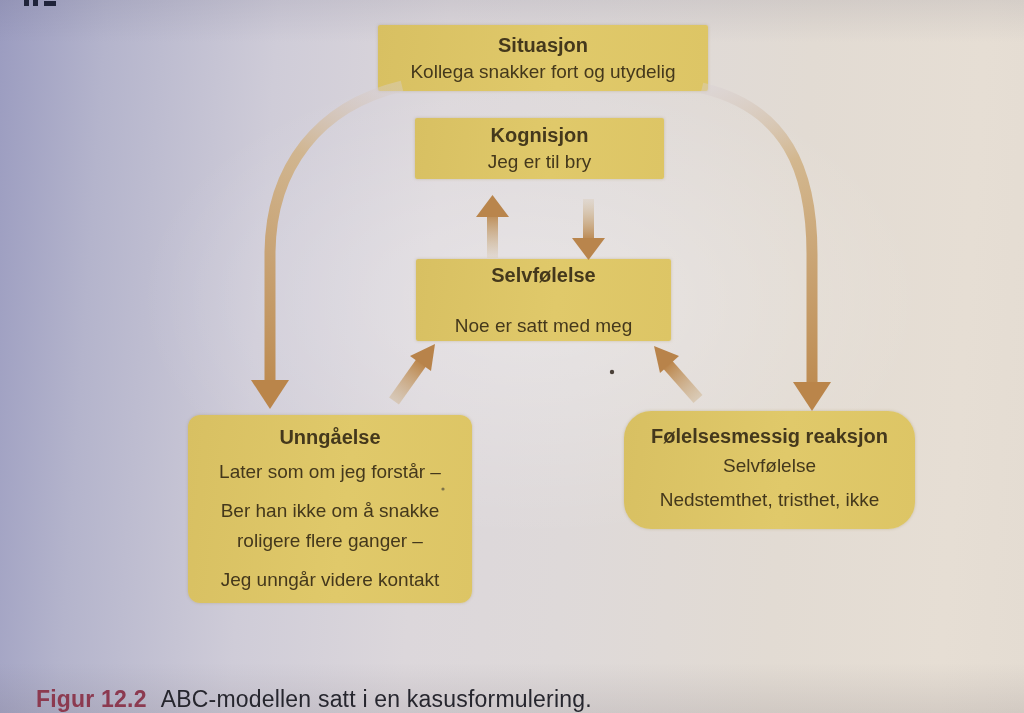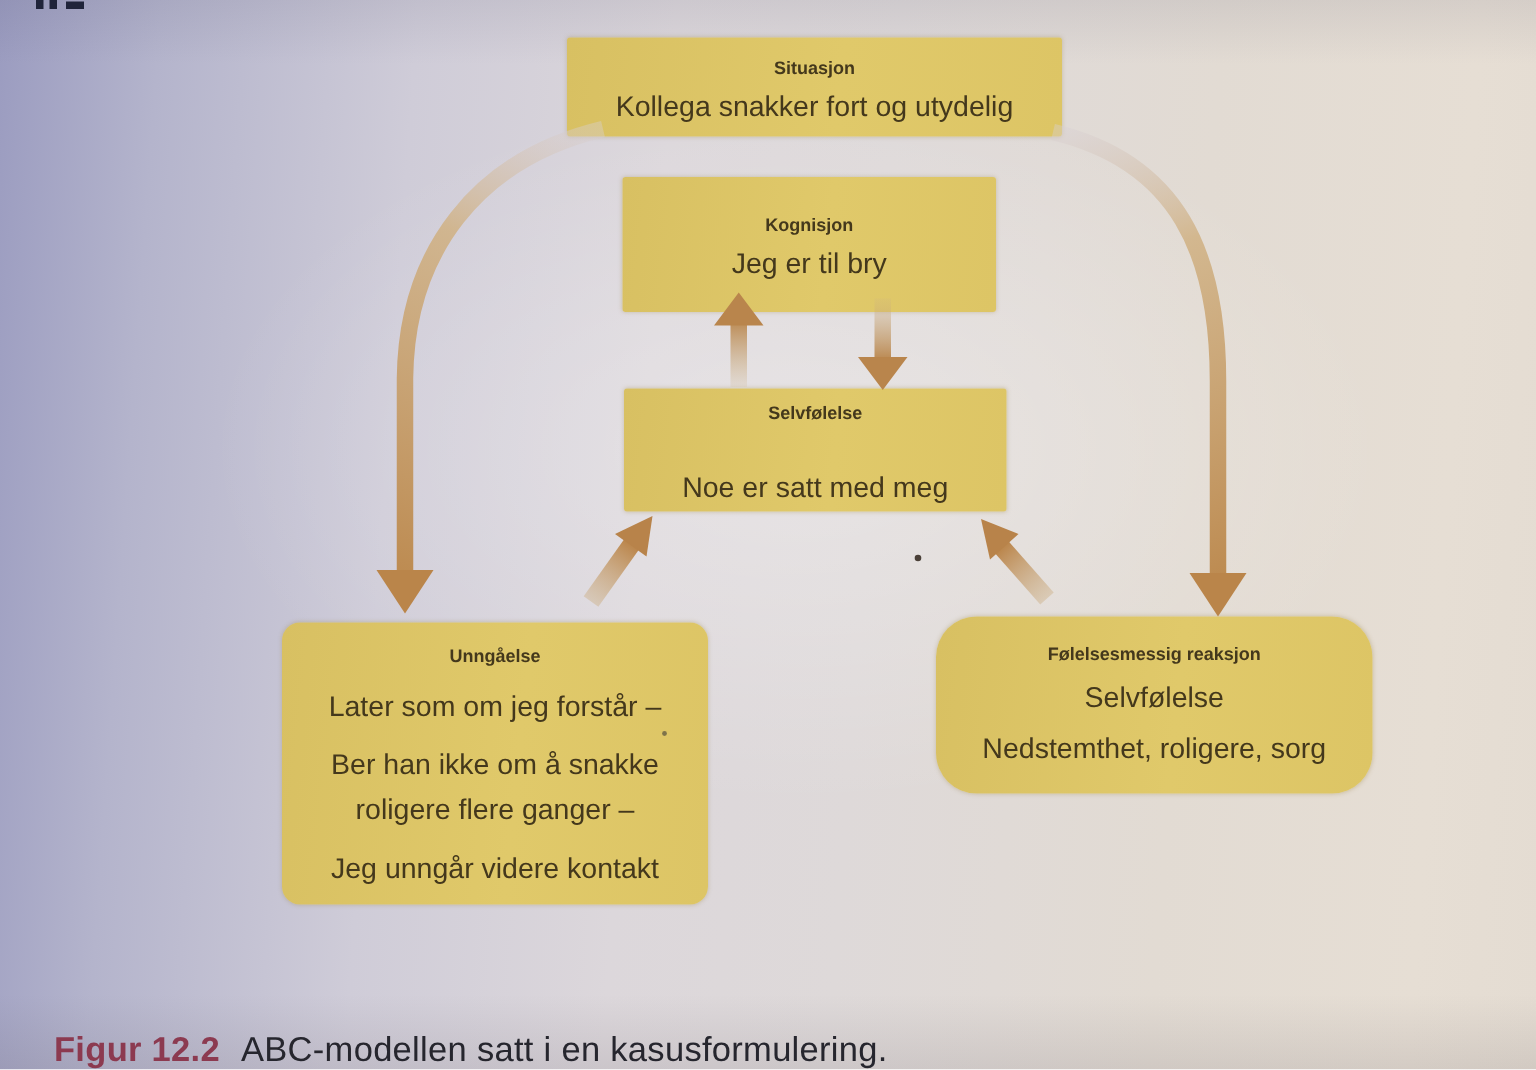--- a/index.html
+++ b/index.html
@@ -34,24 +34,24 @@
     color:#44381c;
     text-align:center;
     border-radius:2px;
     box-shadow:0 0 3px rgba(150,125,60,0.35);
     display:flex;flex-direction:column;
     justify-content:center;align-items:center;
     z-index:1;
     box-sizing:border-box;
     padding:4px 6px;
   }
-  .node .title{font-weight:bold;font-size:12px;line-height:26px;}
+  .node .title{font-weight:bold;font-size:20px;line-height:26px;}
   .node .line{font-size:19px;line-height:27px;}
   #box-situasjon   {left:378px;top:25px; width:330px;height:66px;}
-  #box-kognisjon   {left:415px;top:118px;width:249px;height:90px;}
+  #box-kognisjon   {left:415px;top:118px;width:249px;height:61px;}
   #box-selvfolelse {left:416px;top:259px;width:255px;height:82px;gap:24px;}
   #box-unngaelse   {left:188px;top:415px;width:284px;height:188px;border-radius:12px;}
   #box-folelse     {left:624px;top:411px;width:291px;height:118px;border-radius:27px;}
   #box-unngaelse .title{margin-bottom:7px;}
   #box-unngaelse .line{line-height:30px;}
   #box-unngaelse .gap-after{margin-bottom:9px;}
   #box-folelse .line{line-height:34px;}
   #arrow-layer{
     position:absolute;inset:0;z-index:2;pointer-events:none;
   }
@@ -104,21 +104,21 @@
     <div class="title">Unngåelse</div>
     <div class="line gap-after">Later som om jeg forstår –</div>
     <div class="line">Ber han ikke om å snakke</div>
     <div class="line gap-after">roligere flere ganger –</div>
     <div class="line">Jeg unngår videre kontakt</div>
   </div>
 
   <div class="node" id="box-folelse">
     <div class="title">Følelsesmessig reaksjon</div>
     <div class="line">Selvfølelse</div>
-    <div class="line">Nedstemthet, roligere, sorg</div>
+    <div class="line">Nedstemthet, tristhet, ikke</div>
   </div>
 
   <svg id="arrow-layer" width="1024" height="713" viewBox="0 0 1024 713">
     <defs>
       <linearGradient id="gl" gradientUnits="userSpaceOnUse" x1="402" y1="86" x2="270" y2="395">
         <stop offset="0" stop-color="#d8d0d4" stop-opacity="0.40"></stop>
         <stop offset="0.3" stop-color="#d0b183" stop-opacity="0.85"></stop>
         <stop offset="1" stop-color="#bc894e"></stop>
       </linearGradient>
       <linearGradient id="gr" gradientUnits="userSpaceOnUse" x1="702" y1="88" x2="812" y2="395">

